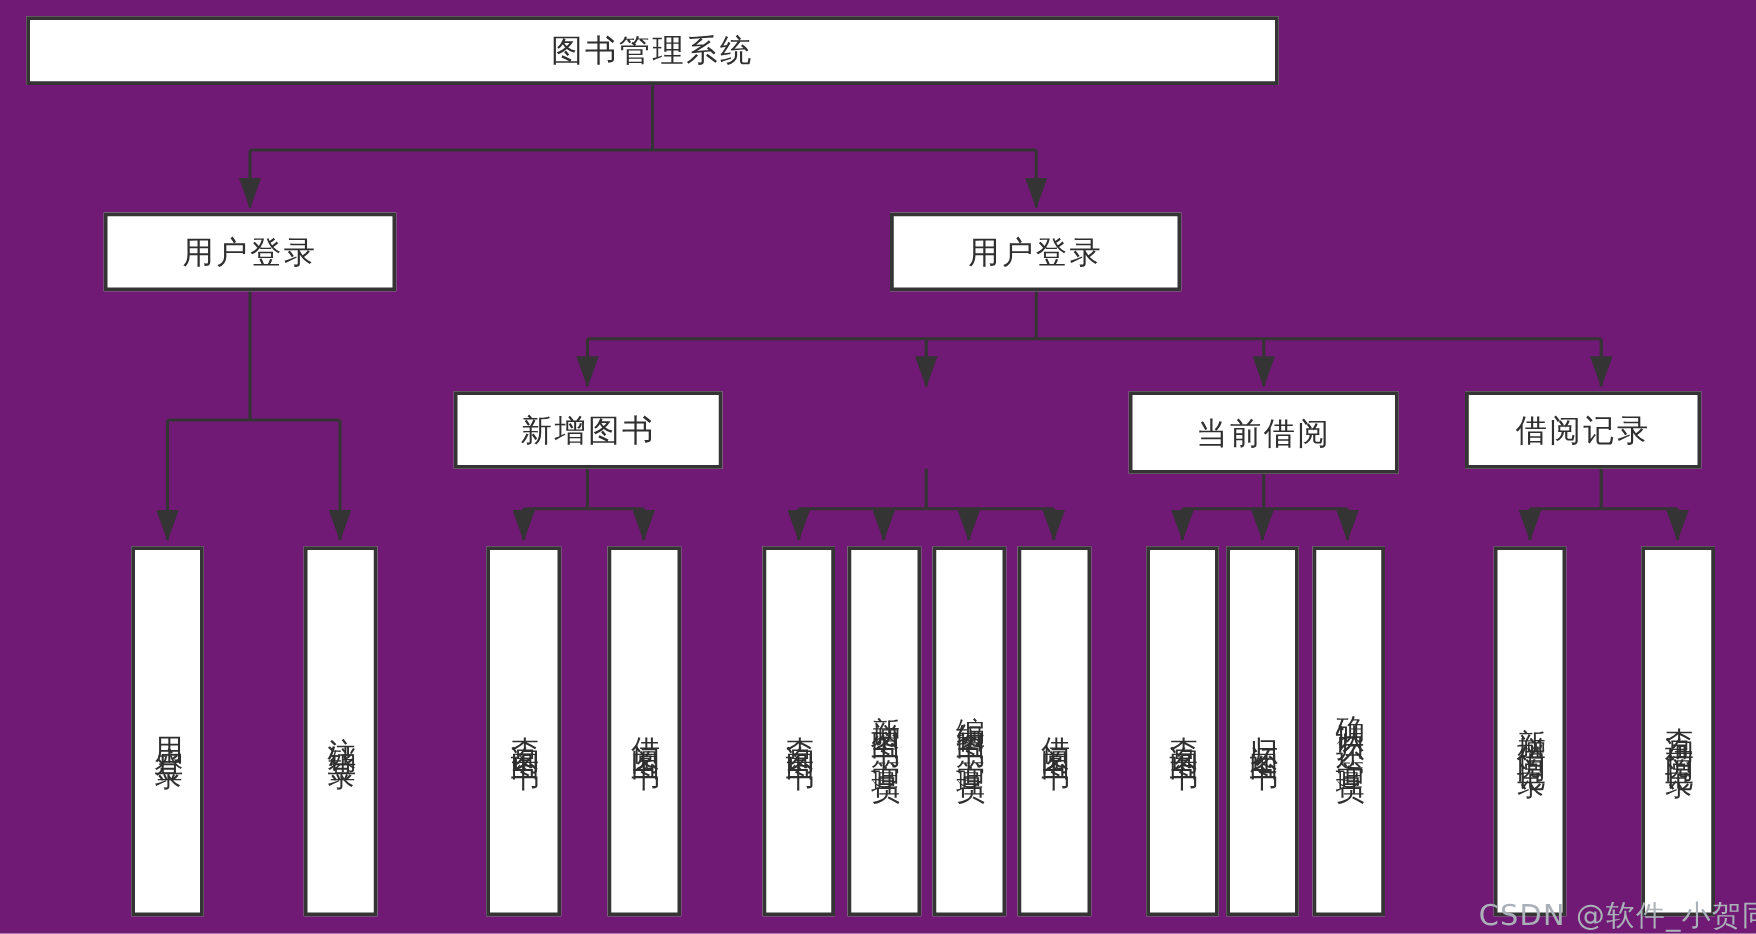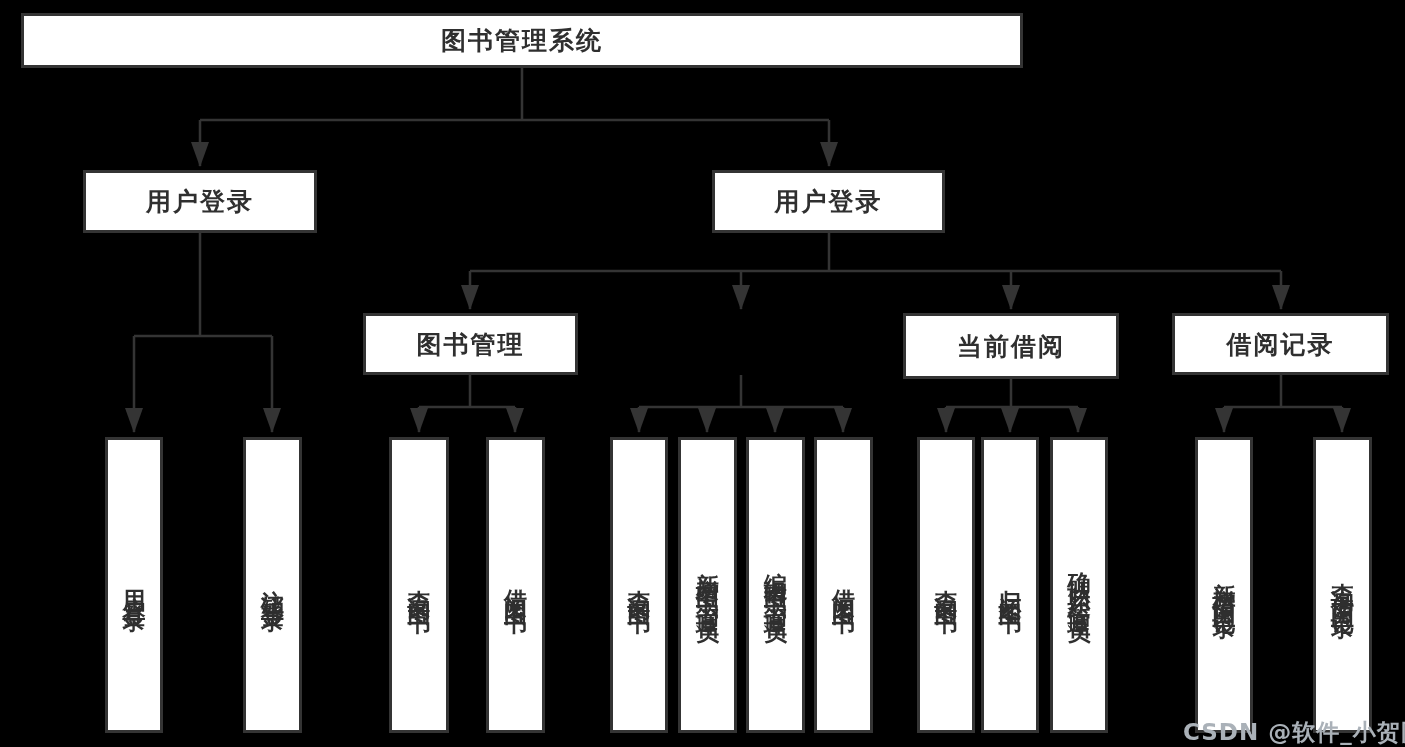--- a/index.html
+++ b/index.html
@@ -1,23 +1,22 @@
 <!DOCTYPE html>
 <html><head>
 <meta charset="utf-8">
 <style>
   html, body { margin: 0; padding: 0; background: #ffffff; }
   .canvas {
     position: relative;
     width: 1405px;
     height: 747px;
-    background: #000000;
+    background: #701a75;
     font-family: "DejaVu Sans", sans-serif;
     overflow: hidden;
-    font-weight: bold;
   }
   .connector-layer {
     position: absolute;
     left: 0; top: 0;
     pointer-events: none;
   }
   .box {
     position: absolute;
     box-sizing: border-box;
     background: #ffffff;
@@ -95,23 +94,23 @@
       <path d="M1224 407 V432" marker-end="url(#arrow)"></path>
       <path d="M1342 407 V432" marker-end="url(#arrow)"></path>
     </g>
   </svg>
 
   <div class="box hbox" style="left:21px; top:13px; width:1002px; height:55px;">图书管理系统</div>
 
   <div class="box hbox" style="left:83px; top:170px; width:234px; height:63px;">用户登录</div>
   <div class="box hbox" style="left:712px; top:170px; width:233px; height:63px;">用户登录</div>
 
-  <div class="box hbox" style="left:363px; top:313px; width:215px; height:62px;">图书管理</div>
+  <div class="box hbox" style="left:363px; top:313px; width:215px; height:62px;">新增图书</div>
   <div class="box hbox" style="left:903px; top:313px; width:216px; height:66px;">当前借阅</div>
-  <div class="box hbox" style="left:1172px; top:313px; width:217px; height:62px;">借阅记录</div>
+  <div class="box hbox" style="left:1172px; top:313px; width:189px; height:62px;">借阅记录</div>
 
   <div class="box vbox" style="left:105px; top:437px; width:58px; height:296px;">
     <span>用户登录</span>
   </div>
   <div class="box vbox" style="left:243px; top:437px; width:59px; height:296px;">
     <span>注销登录</span>
   </div>
 
   <div class="box vbox" style="left:389px; top:437px; width:60px; height:296px;">
     <span>查询图书</span>

